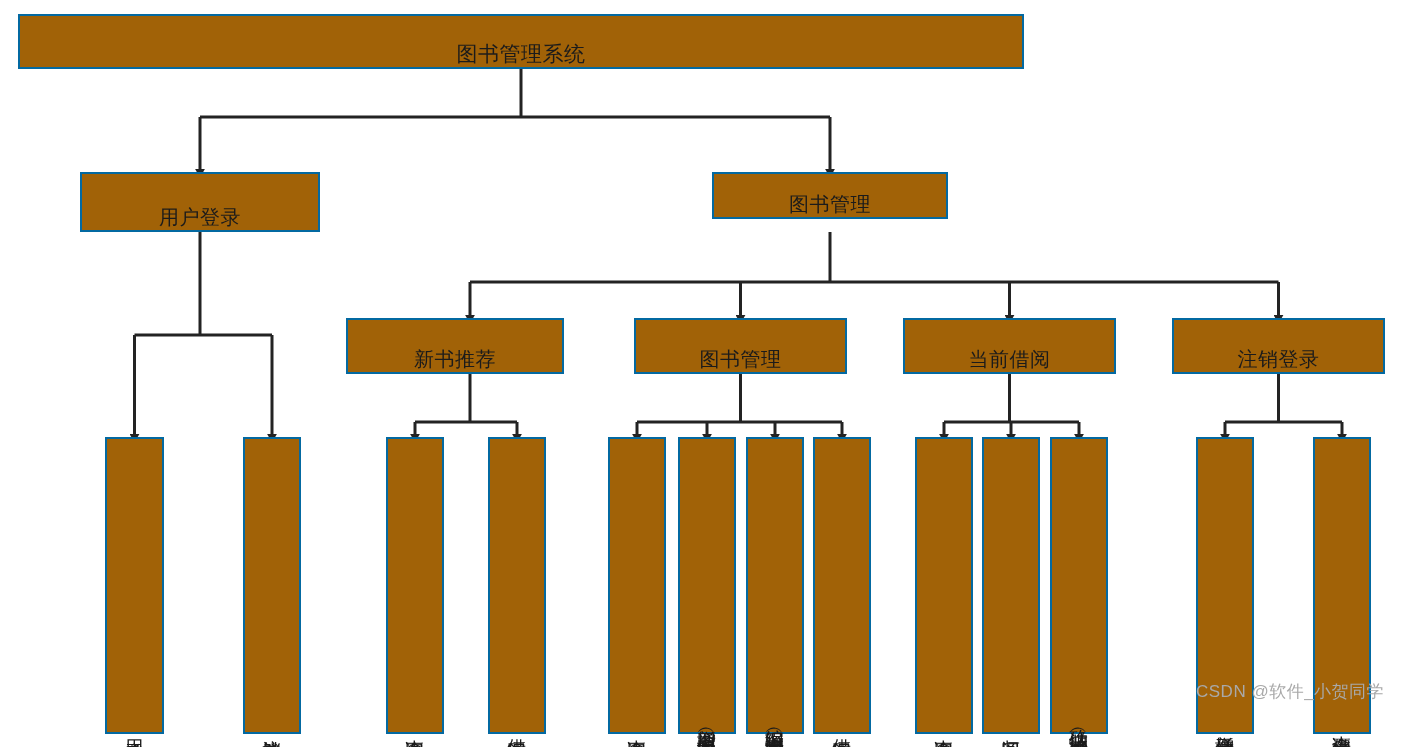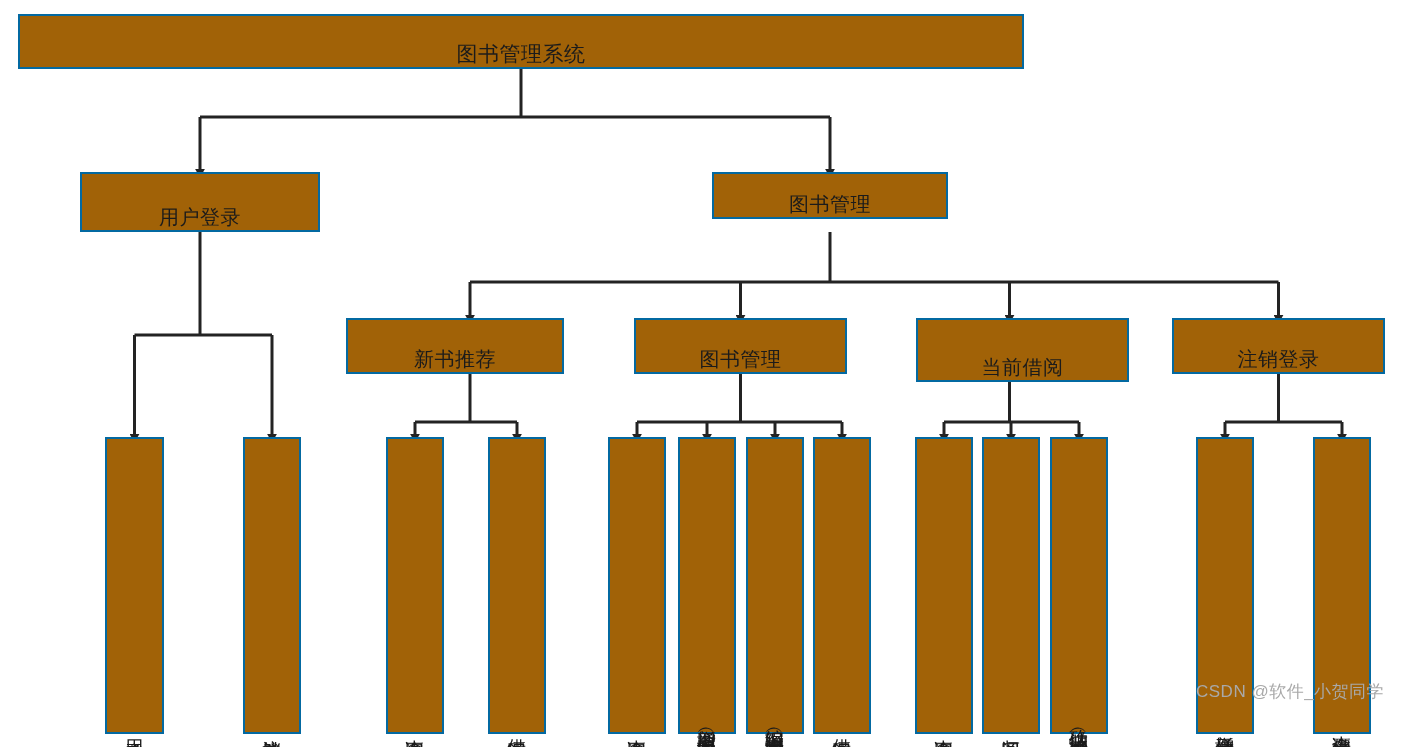--- a/index.html
+++ b/index.html
@@ -118,21 +118,21 @@
       </div>
       <div class="node l2" style="left: 712px; top: 172px; width: 236px; height: 47px;">
         <span class="node-label">图书管理</span>
       </div>
       <div class="node l3" style="left: 346px; top: 318px; width: 218px; height: 56px;">
         <span class="node-label">新书推荐</span>
       </div>
       <div class="node l3" style="left: 634px; top: 318px; width: 213px; height: 56px;">
         <span class="node-label">图书管理</span>
       </div>
-      <div class="node l3" style="left: 903px; top: 318px; width: 213px; height: 64px; margin-left: 13px;">
+      <div class="node l3" style="left: 903px; top: 318px; width: 213px; height: 56px;">
         <span class="node-label">当前借阅</span>
       </div>
       <div class="node l3" style="left: 1172px; top: 318px; width: 213px; height: 56px;">
         <span class="node-label">注销登录</span>
       </div>
       <div class="node leaf" style="left: 105px; top: 437px; width: 59px; height: 297px;">
         <span class="node-label">用户登录</span>
       </div>
       <div class="node leaf" style="left: 243px; top: 437px; width: 58px; height: 297px;">
         <span class="node-label">注销登录</span>

